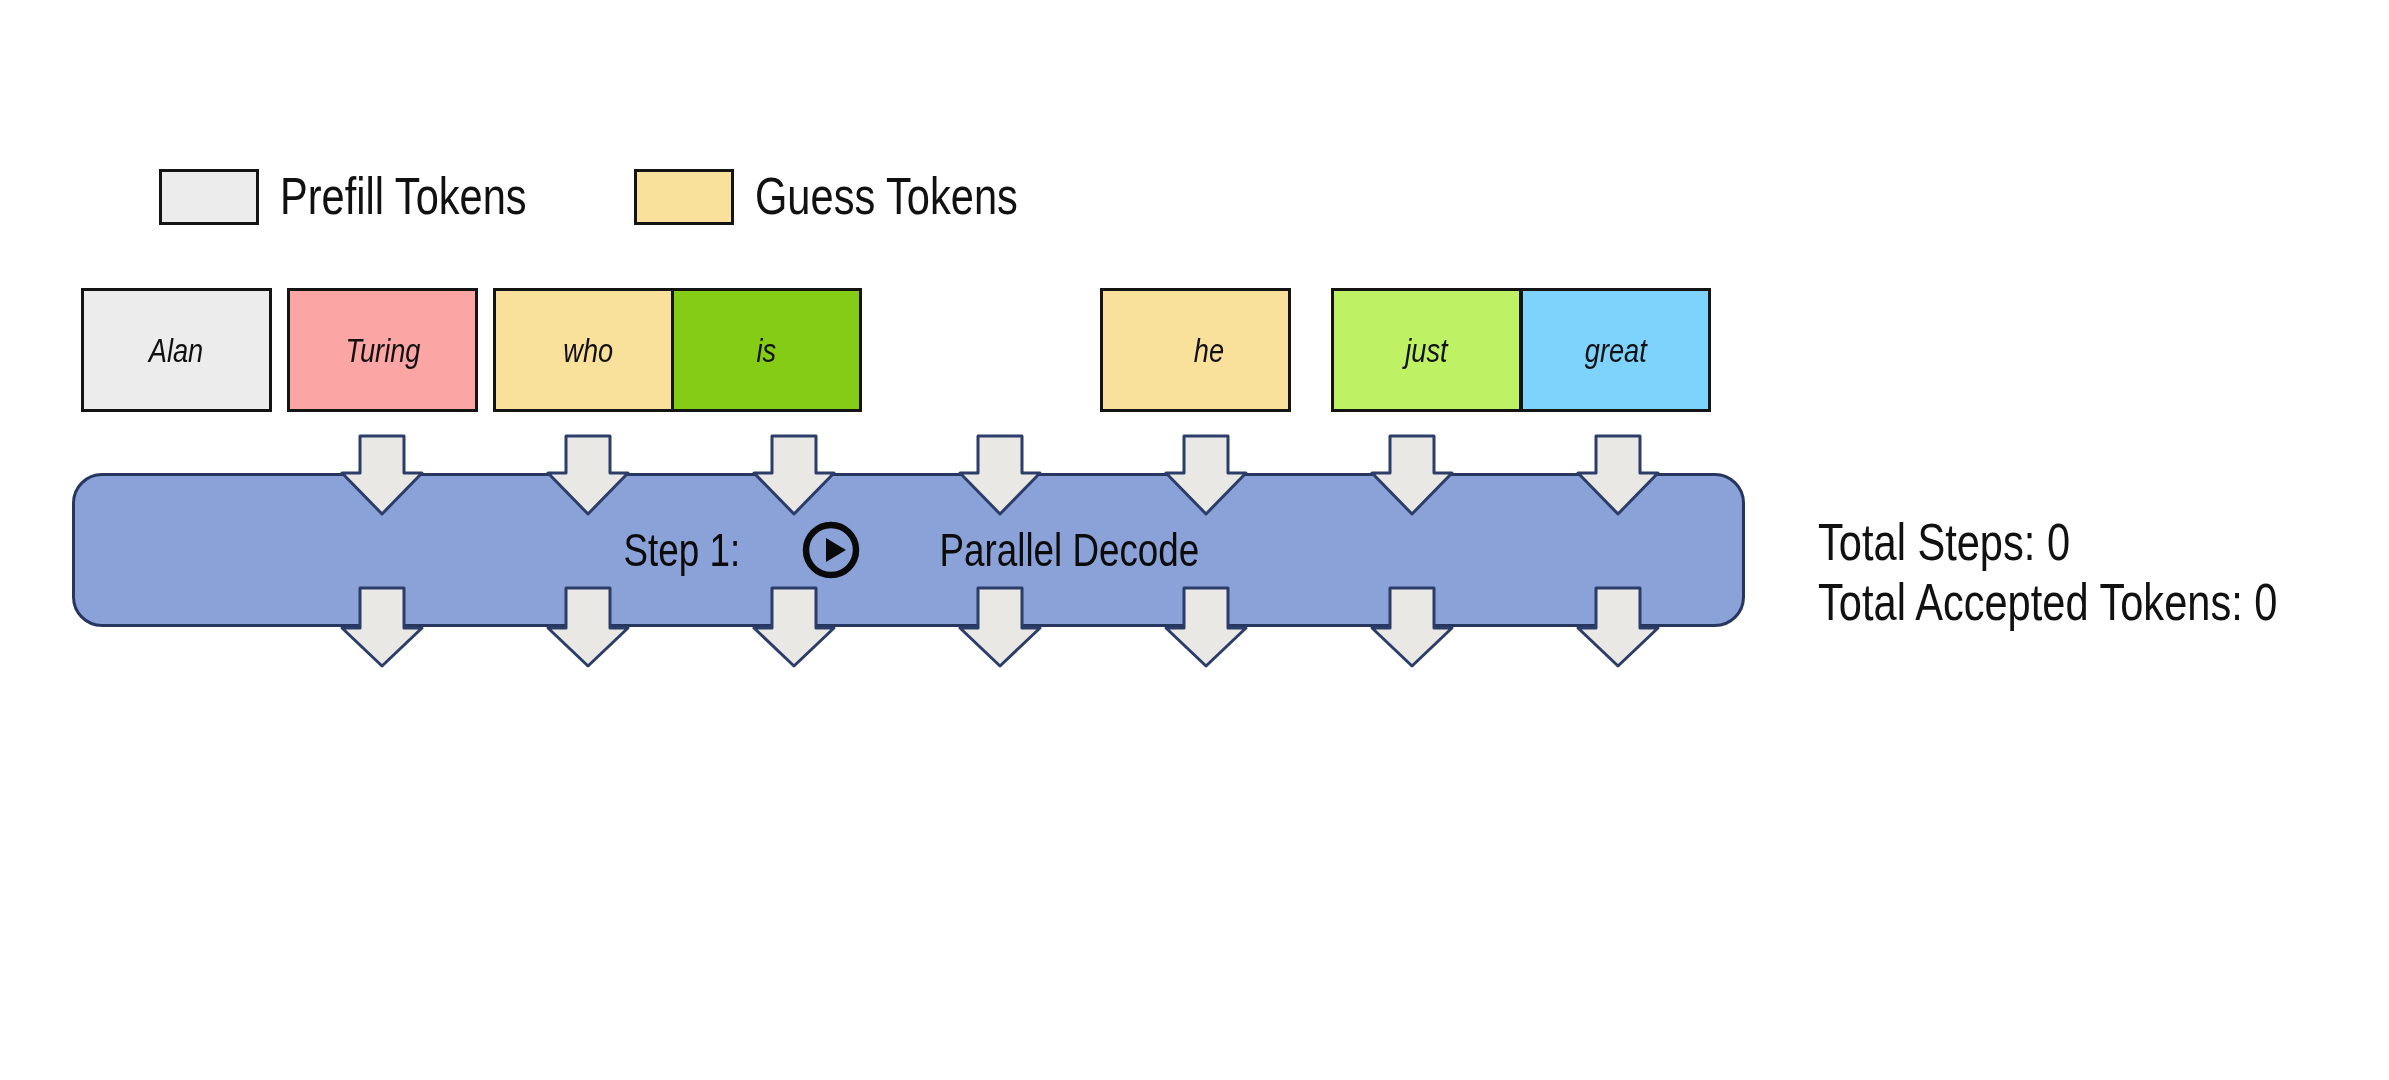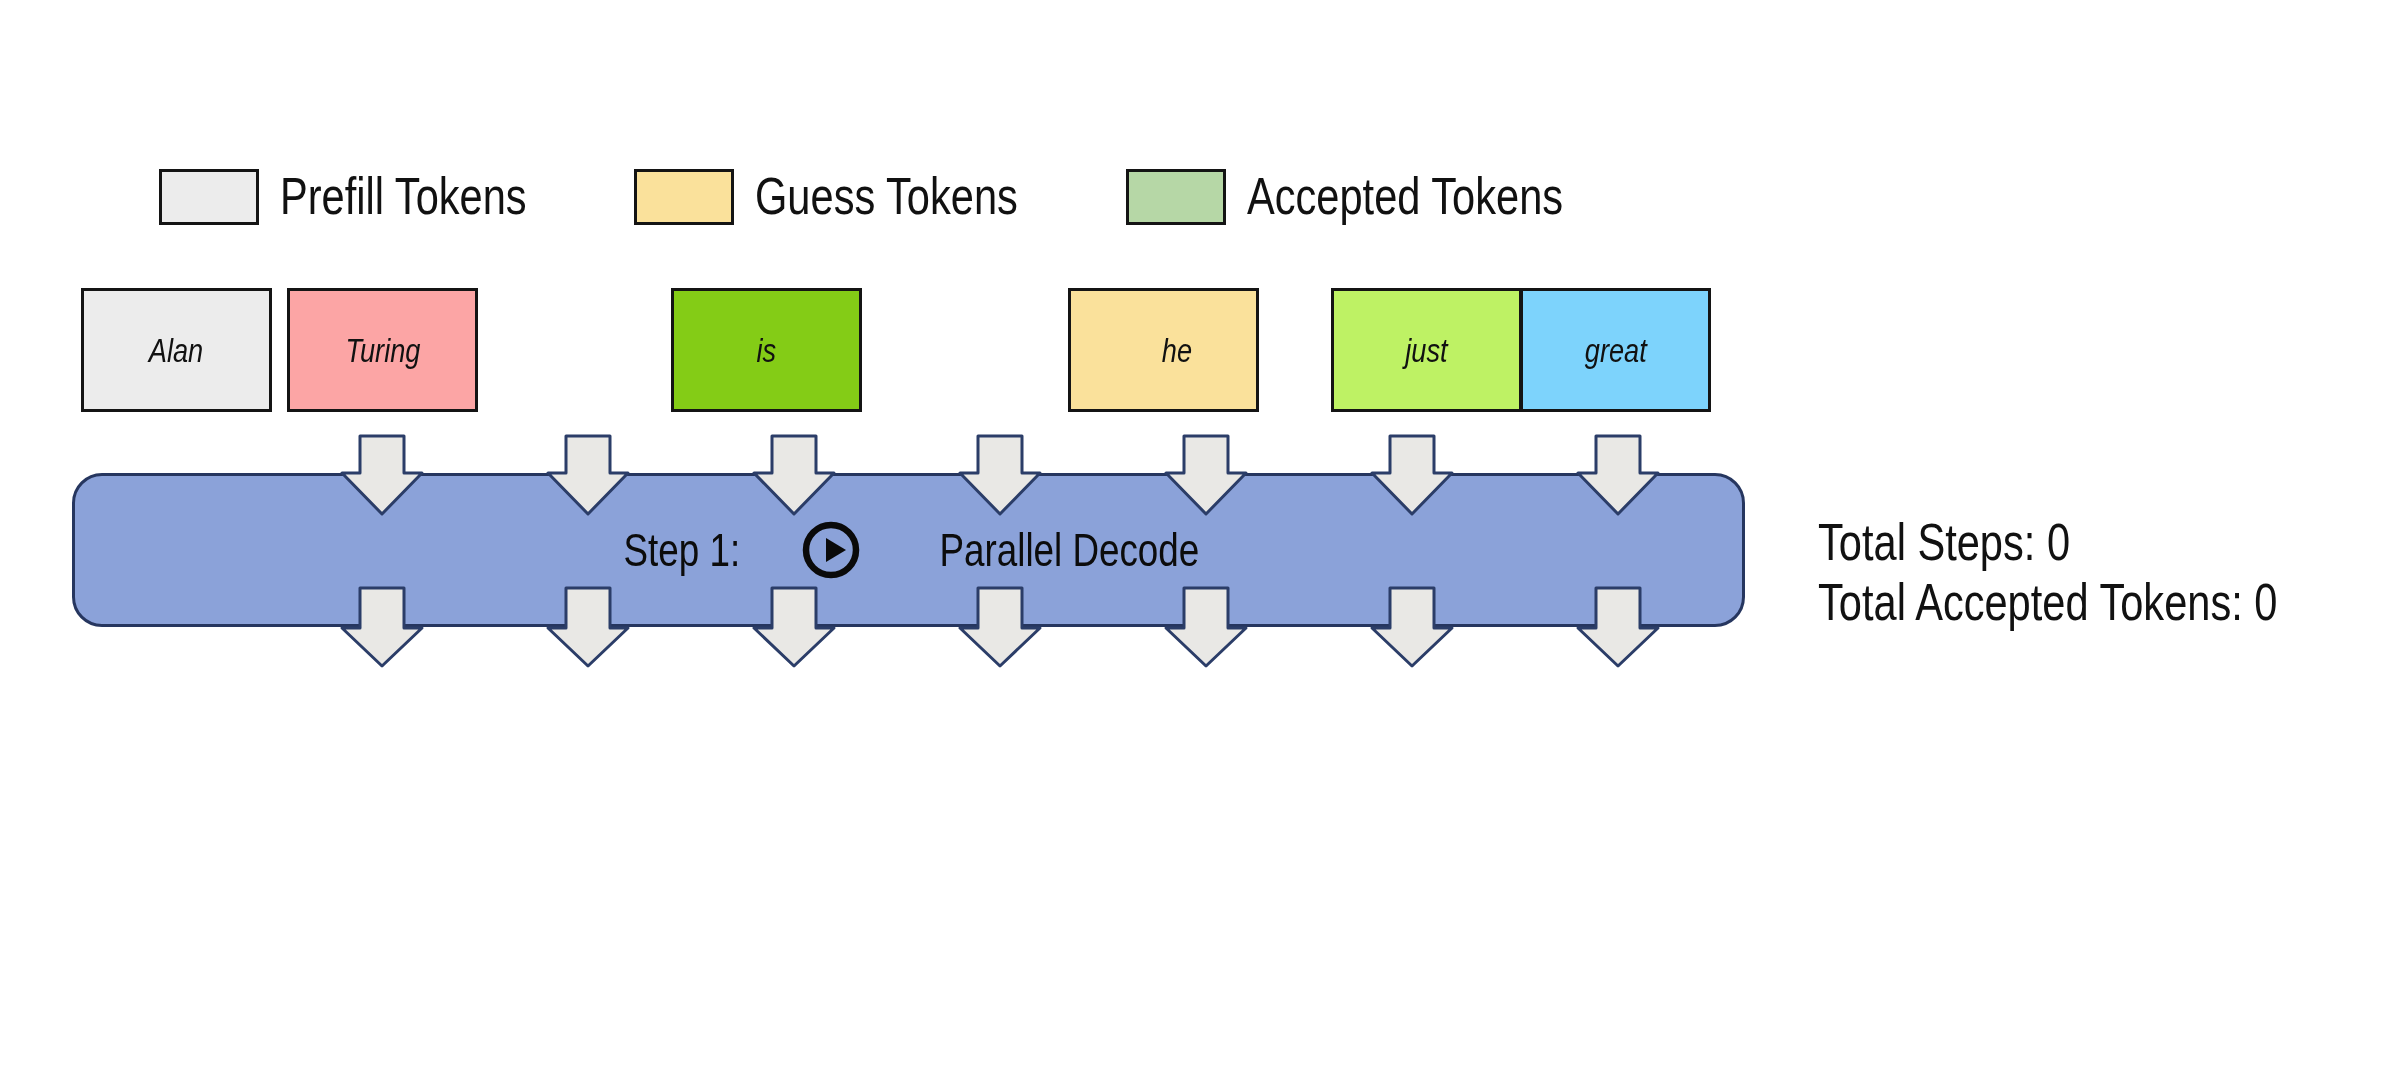--- a/index.html
+++ b/index.html
@@ -70,35 +70,34 @@
 <div class="canvas">
 
   <div class="legend-item" style="left:159px">
     <span class="swatch" style="background: rgb(236, 236, 236);"></span>
     <span class="legend-label cx cx-left">Prefill Tokens</span>
   </div>
   <div class="legend-item" style="left:634px">
     <span class="swatch" style="background: rgb(250, 225, 155);"></span>
     <span class="legend-label cx cx-left">Guess Tokens</span>
   </div>
-  <div class="legend-item" style="left:1126px">
-    <span class="swatch" style="background: rgb(182, 215, 166);"></span>
-    <span class="legend-label cx cx-left">Accepted Tokens</span>
-  </div>
 
   <div class="token" style="left: 81px; background: rgb(236, 236, 236);">
       <span class="cx">Alan</span>
     </div>
   <div class="token" style="left: 287px; background: #fca5a5; justify-content: center;">
       <span class="cx">Turing</span>
     </div>
+  <div class="token" style="left: 493px; background: rgb(250, 225, 155);">
+      <span class="cx">who</span>
+    </div>
   <div class="token" style="left: 671px; background: #84cc16;">
       <span class="cx">is</span>
     </div>
-  <div class="token" style="left: 1068px; background: rgb(250, 225, 155); padding-left: 27px;">
+  <div class="token" style="left: 1100px; background: rgb(250, 225, 155); padding-left: 27px;">
       <span class="cx">he</span>
     </div>
   <div class="token" style="left: 1331px; background: #bef264;">
       <span class="cx">just</span>
     </div>
   <div class="token" style="left: 1520px; background: #7dd3fc;">
       <span class="cx">great</span>
     </div>
 
   <div class="bar"></div>

